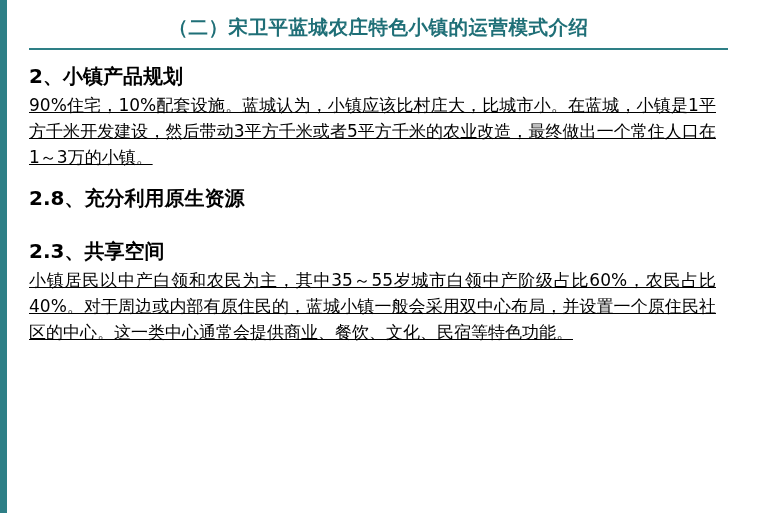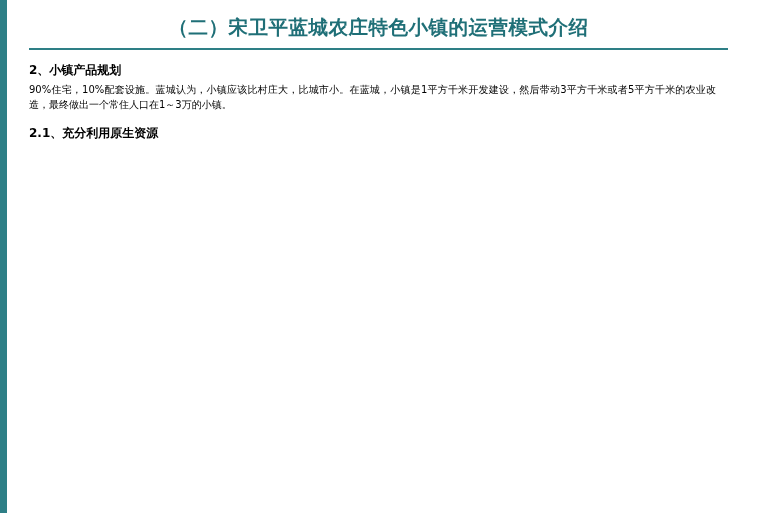--- a/index.html
+++ b/index.html
@@ -48,32 +48,33 @@
     letter-spacing: 0.5px;
     line-height: 1.2;
   }
   .title-rule {
     margin: 5px 0 12px 0;
     height: 2px;
     background: #2e7f86;
     width: 100%;
   }
   .sec-head {
-    font-size: 12px;
+    font-size: 20px;
     font-weight: bold;
     color: #000000;
     margin: 0 0 2px 0;
     line-height: 1.45;
   }
   .para {
-    font-size: 10px;
+    font-size: 17px;
     color: #000000;
     line-height: 1.52;
     margin: 0 12px 2px 0;
     text-align: justify;
+    text-decoration: underline;
   }
   .bold-run {
     font-weight: bold;
   }
   .block-gap {
     height: 11px;
   }
 </style>
 </head>
 <body>
@@ -90,27 +91,31 @@
     <div>
       <div class="sec-head">2、小镇产品规划</div>
       <p class="para">
         <span>90%住宅，10%配套设施。蓝城认为，小镇应该比村庄大，比城市小。在蓝城，小镇是1平方千米开发建设，然后带动3平方千米或者5平方千米的农业改造，最终做出一个常住人口在1～3万的小镇。</span>
       </p>
     </div>
 
     <div class="block-gap"></div>
 
     <div>
-      <div class="sec-head">2.1、充分利用原生资源</div>
+      <div class="sec-head">2.8、充分利用原生资源</div>
     </div>
 
     <div class="block-gap"></div>
 
     <div>
     </div>
 
     <div class="block-gap"></div>
 
     <div>
+      <div class="sec-head">2.3、共享空间</div>
+      <p class="para">
+        <span>小镇居民以中产白领和农民为主，其中35～55岁城市白领中产阶级占比60%，农民占比40%。对于周边或内部有原住民的，蓝城小镇一般会采用双中心布局，并设置一个原住民社区的中心。这一类中心通常会提供商业、餐饮、文化、民宿等特色功能。</span>
+      </p>
     </div>
 
   </div>
 </div>
 
 </body></html>

